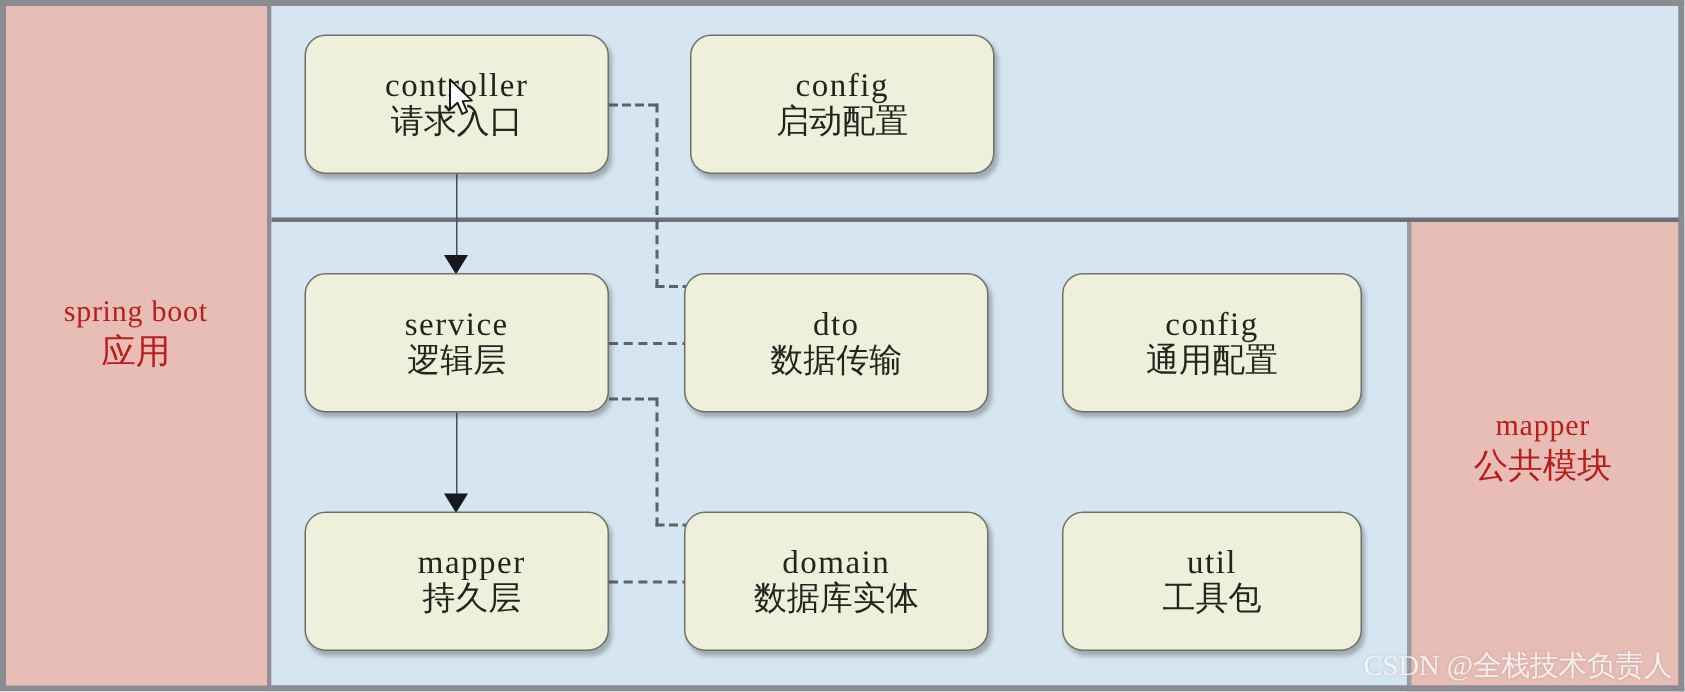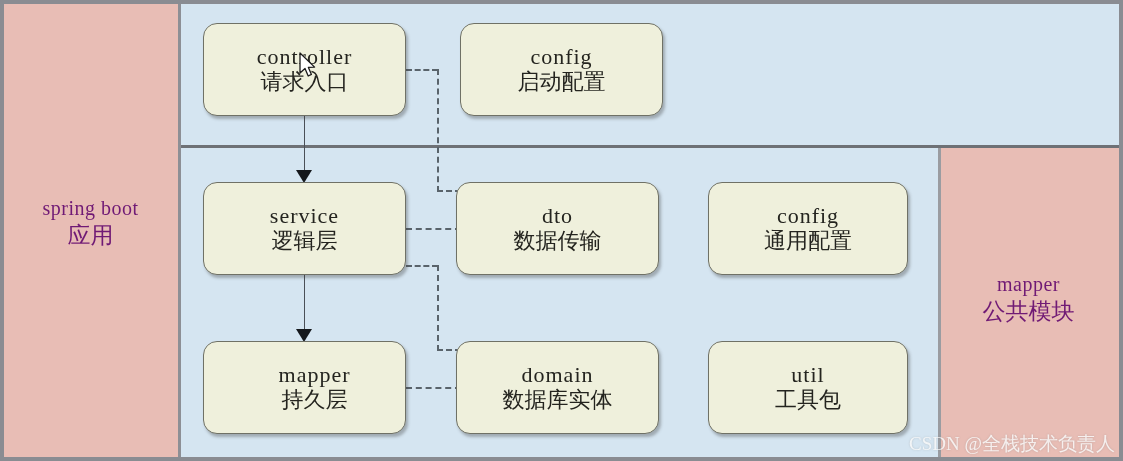--- a/index.html
+++ b/index.html
@@ -15,21 +15,21 @@
               border-bottom:4px solid #8a8c92;}
   #blue-inner-divider{left:181px;top:145px;width:942px;height:0;
               border-top:3px solid #6e7176;}
   #right-panel{left:938px;top:148px;width:185px;height:313px;background:#e8bdb5;
               border-left:3px solid #9a9ca1;border-right:4px solid #8a8c92;
               border-bottom:4px solid #8a8c92;}
   #outer-frame{left:0;top:0;width:1123px;height:461px;border:4px solid #8a8c92;
                pointer-events:none;}
 
   
-  .panel-label{position:absolute;text-align:center;color:#701a75;line-height:1.24;}
+  .panel-label{position:absolute;text-align:center;color:#b91c1c;line-height:1.24;}
   .panel-label .en{font-size:20px;letter-spacing:.5px;display:block;}
   .panel-label .cn{font-size:23px;display:block;font-family:"DejaVu Sans",sans-serif;}
   #left-label{left:0;top:196px;width:181px;}
   #right-label{left:938px;top:272px;width:181px;}
 
   
   .node{position:absolute;box-sizing:border-box;background:#eff0dc;
         border:1.6px solid #6f7166;border-radius:14px;
         box-shadow:2px 3px 3px rgba(60,60,60,.35);
         display:flex;flex-direction:column;align-items:center;justify-content:center;

